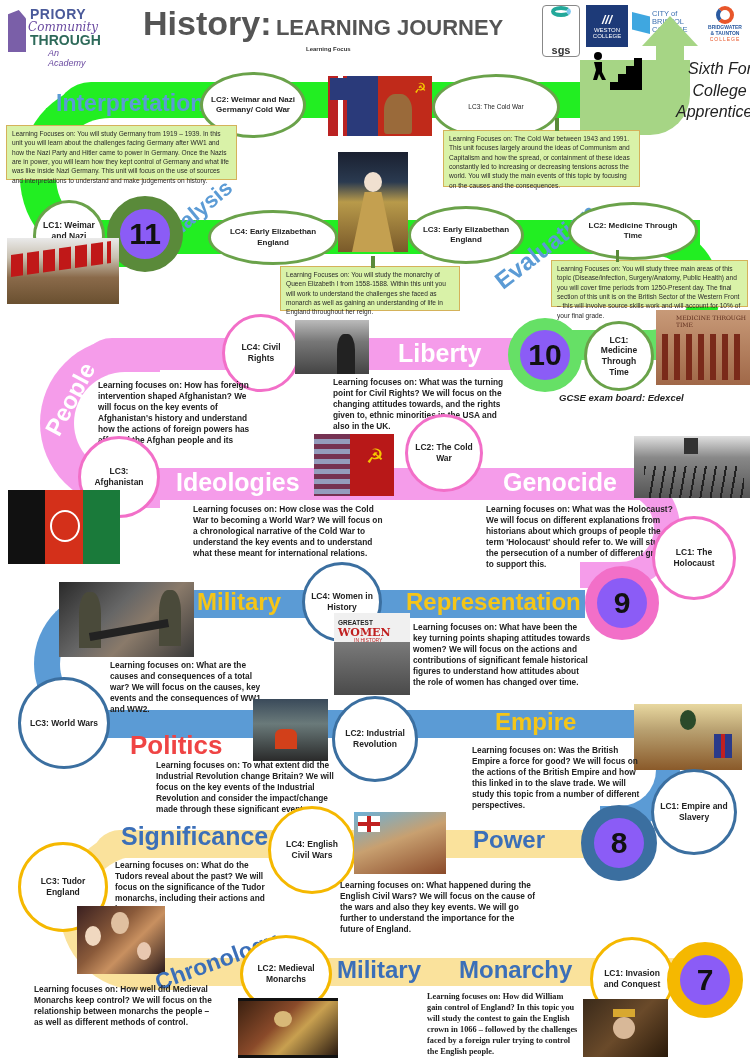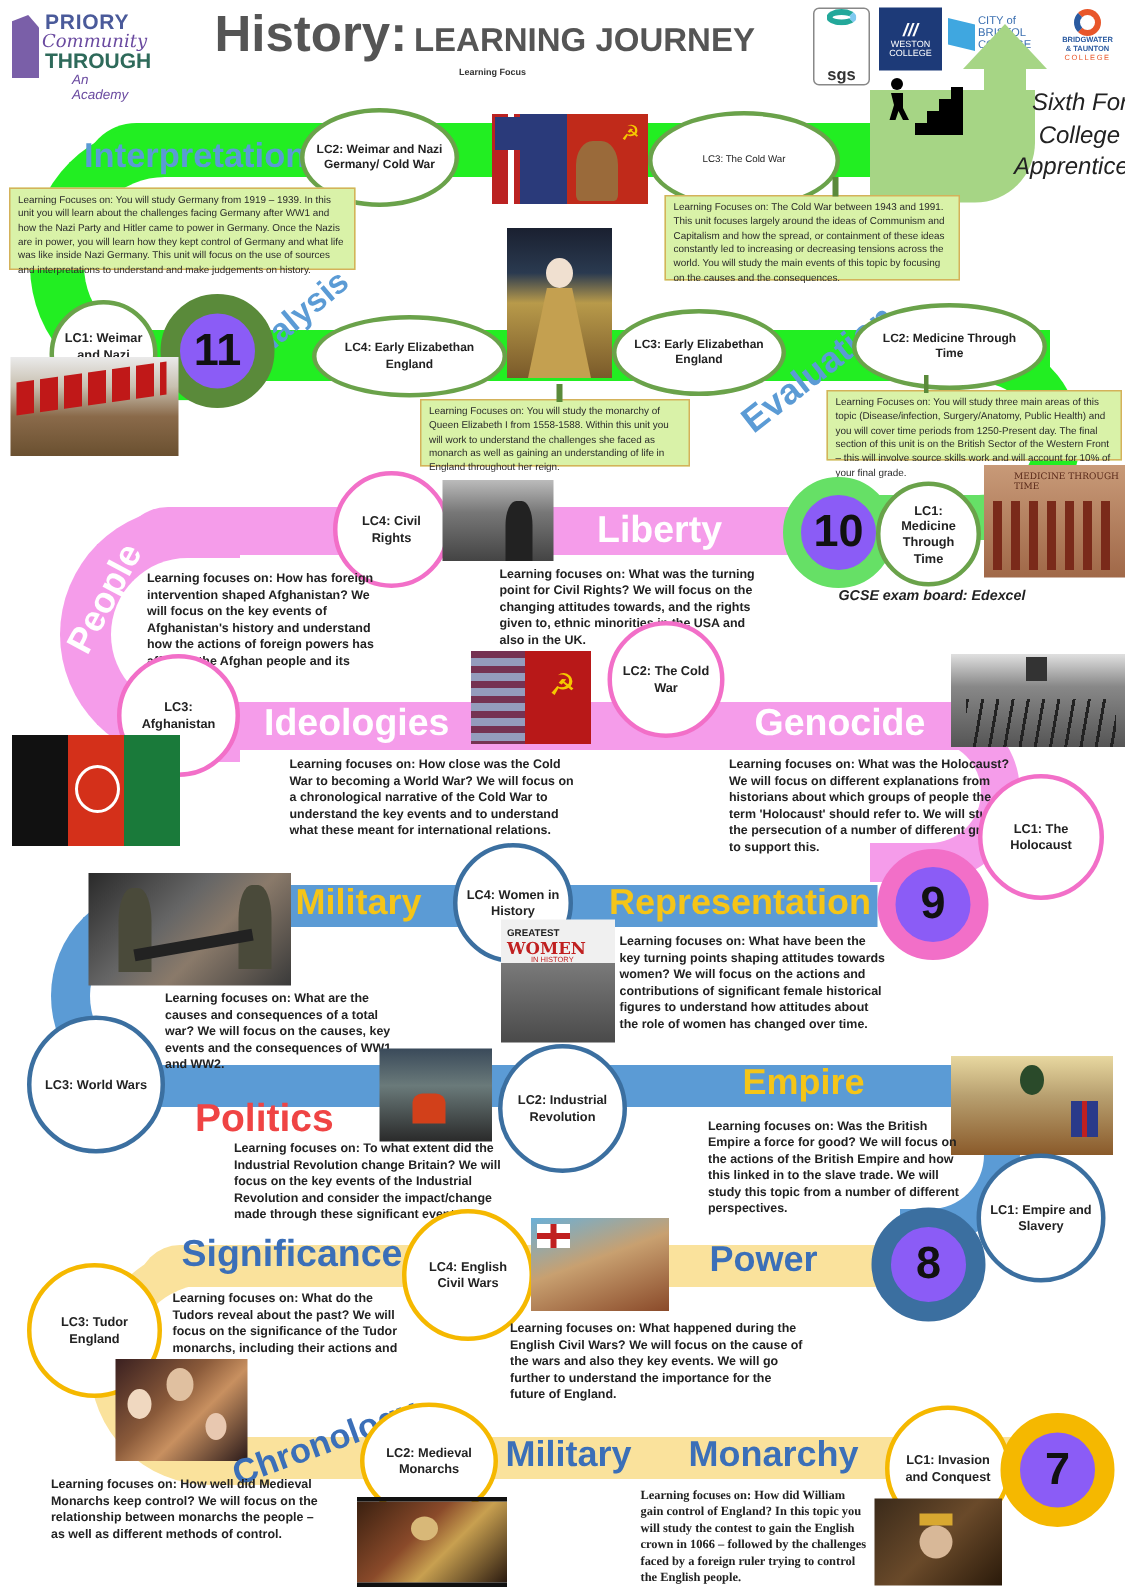--- a/index.html
+++ b/index.html
@@ -121,21 +121,21 @@
 
 <div class="theme" style="left:52px;top:420px;font-size:24px;color:#fff;transform:rotate(-62deg);transform-origin:left center;">People</div>
 <div class="theme" style="left:398px;top:339px;font-size:25px;color:#fff;">Liberty</div>
 <div class="theme" style="left:176px;top:468px;font-size:25px;color:#fff;">Ideologies</div>
 <div class="theme" style="left:503px;top:468px;font-size:25px;color:#fff;">Genocide</div>
 
 <div class="circle" style="left:222px;top:314px;width:78px;height:78px;border:3px solid #f26fc8;">LC4: Civil Rights</div>
 <div class="img" style="left:295px;top:320px;width:74px;height:54px;background:linear-gradient(180deg,#bbb 0%,#777 40%,#444 100%);">
   <div class="abs" style="left:42px;top:14px;width:18px;height:40px;background:#222;border-radius:40% 40% 0 0;"></div>
 </div>
-<div class="num" style="left:522px;top:318px;width:74px;height:74px;border:12px solid #66e066;">10</div>
+<div class="num" style="left:508px;top:318px;width:74px;height:74px;border:12px solid #66e066;">10</div>
 <div class="circle" style="left:584px;top:321px;width:70px;height:70px;border:3px solid #6aa24a;">LC1: Medicine Through Time</div>
 <div class="img" style="left:656px;top:310px;width:94px;height:75px;background:linear-gradient(180deg,#c89a78 0%,#a06848 100%);">
   <div class="abs" style="left:20px;top:4px;font-size:6px;color:#5a2a1a;font-family:'DejaVu Serif',serif;">MEDICINE THROUGH TIME</div>
   <div class="abs" style="left:6px;top:24px;width:82px;height:46px;background:repeating-linear-gradient(90deg,#7a2a1a 0 6px,transparent 6px 12px);"></div>
 </div>
 <div class="abs" style="left:559px;top:392px;font-size:9.5px;font-weight:bold;font-style:italic;color:#222;">GCSE exam board: Edexcel</div>
 
 <div class="lf" style="left:98px;top:380px;width:162px;">Learning focuses on: How has foreign intervention shaped Afghanistan? We will focus on the key events of Afghanistan's history and understand how the actions of foreign powers has affected the Afghan people and its society.</div>
 <div class="lf" style="left:333px;top:377px;width:176px;">Learning focuses on: What was the turning point for Civil Rights? We will focus on the changing attitudes towards, and the rights given to, ethnic minorities in the USA and also in the UK.</div>
 

